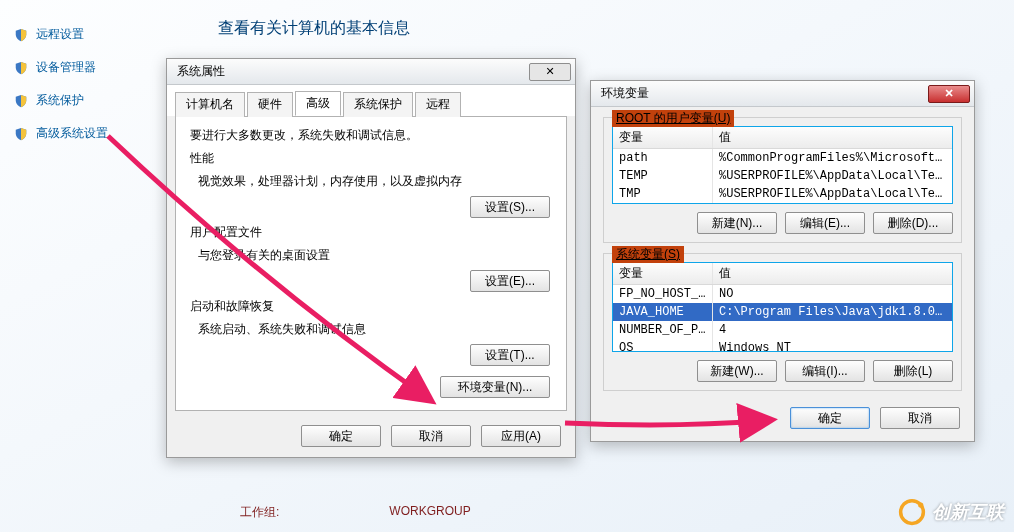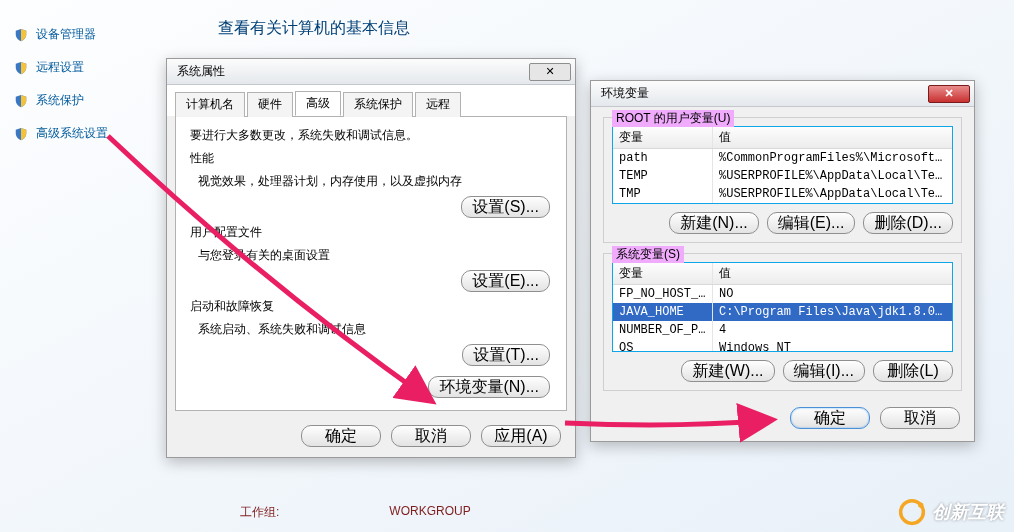--- a/index.html
+++ b/index.html
@@ -140,22 +140,22 @@
       display: flex;
       justify-content: flex-end;
       margin: 4px 2px 2px 0;
     }
     .win-btn {
       min-width: 80px;
       height: 22px;
       padding: 1px 10px;
       border: 1px solid #8f8f8f;
       background: linear-gradient(to bottom,#fefefe,#e3e3e3);
-      border-radius: 10px;
-      font-size: 16px;
+      border-radius: 2px;
+      font-size: 12px;
       cursor: pointer;
       text-align: center;
       line-height: 18px;
     }
 
     .dialog-footer {
       display: flex;
       justify-content: flex-end;
       gap: 10px;
       padding: 10px 14px;
@@ -166,23 +166,24 @@
     .groupbox {
       border: 1px solid #cfcfcf;
       margin: 10px 12px;
       padding: 8px;
       position: relative;
       background: #f0f0f0;
     }
     .groupbox-legend {
       position: absolute;
       top: -8px; left: 8px;
-      background: #f0abfc;
+      background: #c2410c;
       padding: 0 4px;
       font-size: 12px;
+      text-decoration: underline;
     }
     .var-list {
       border: 1px solid #0ea5e9;
       background: #fff;
       font-family: "Segoe UI", Tahoma, sans-serif;
       font-size: 12px;
       height: 78px;
       overflow-y: scroll;
     }
     .var-list.tall { height: 90px; }
@@ -225,39 +226,39 @@
       font-style: italic;
     }
     .logo-icon {
       width:28px;height:28px;
     }
   </style>
 </head>
 <body>
 
 <div class="sidebar">
+
+  <div class="sidebar-item">
+    <span class="shield-icon">
+      <svg viewBox="0 0 16 16">
+          <path fill="#3b78c4" d="M8 1 2 3v4c0 4 3 7 6 8 3-1 6-4 6-8V3z"></path>
+          <path fill="#f5c33b" d="M8 1v14c3-1 6-4 6-8V3z"></path>
+        </svg>
+    </span>
+    <span>远程设置</span>
+  </div>
 
   <div class="sidebar-item">
     <span class="shield-icon">
       <svg viewBox="0 0 16 16">
           <path fill="#3b78c4" d="M8 1 2 3v4c0 4 3 7 6 8 3-1 6-4 6-8V3z"></path>
           <path fill="#f5c33b" d="M8 1v14c3-1 6-4 6-8V3z"></path>
         </svg>
     </span>
     <span>设备管理器</span>
-  </div>
-
-  <div class="sidebar-item">
-    <span class="shield-icon">
-      <svg viewBox="0 0 16 16">
-          <path fill="#3b78c4" d="M8 1 2 3v4c0 4 3 7 6 8 3-1 6-4 6-8V3z"></path>
-          <path fill="#f5c33b" d="M8 1v14c3-1 6-4 6-8V3z"></path>
-        </svg>
-    </span>
-    <span>远程设置</span>
   </div>
 
   <div class="sidebar-item">
     <span class="shield-icon">
       <svg viewBox="0 0 16 16">
           <path fill="#3b78c4" d="M8 1 2 3v4c0 4 3 7 6 8 3-1 6-4 6-8V3z"></path>
           <path fill="#f5c33b" d="M8 1v14c3-1 6-4 6-8V3z"></path>
         </svg>
     </span>
     <span>系统保护</span>

